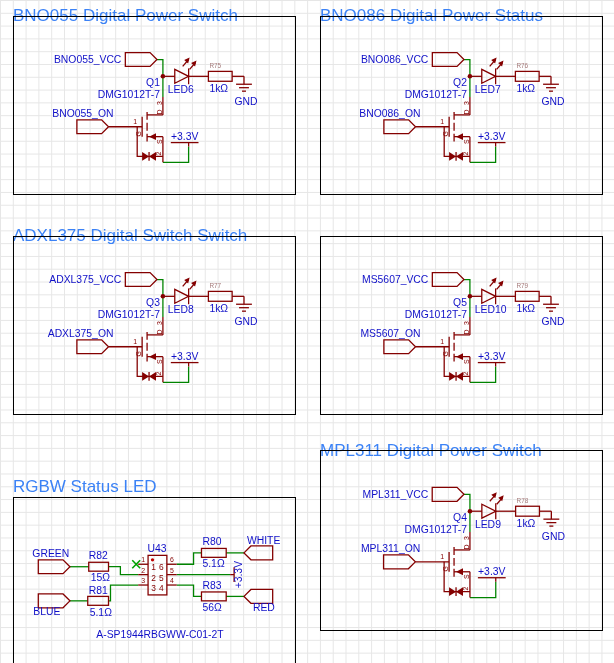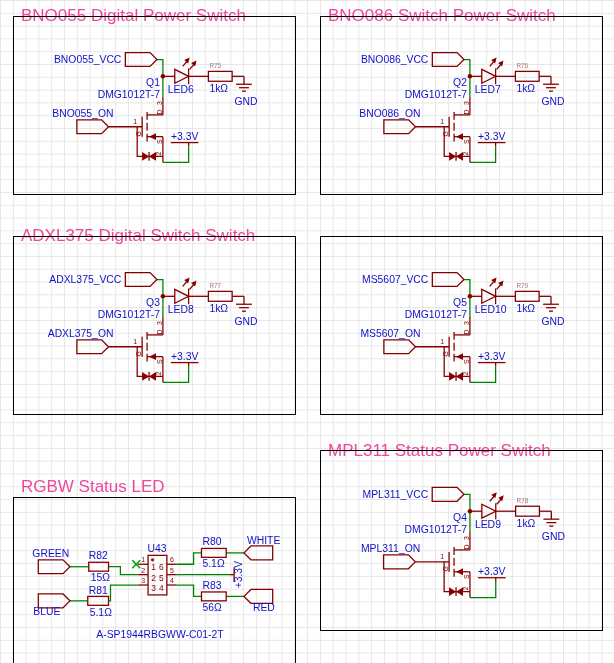--- a/index.html
+++ b/index.html
@@ -9,21 +9,21 @@
     background-image:
       linear-gradient(#e6e6e6 1px, transparent 1px),
       linear-gradient(90deg, #e6e6e6 1px, transparent 1px);
     background-size:12.8px 12.8px;
     font-family:"Liberation Sans", sans-serif;
   }
   #canvas{position:relative;width:614px;height:663px;}
   .panel{position:absolute;width:307px;height:220px;}
   .panel-title{
     position:absolute;left:13px;top:6px;
-    font-size:17px;color:#ec4899;white-space:nowrap;letter-spacing:0px;padding-left:8px;
+    font-size:17px;color:#3b82f6;white-space:nowrap;letter-spacing:0px;
   }
   .panel-box{
     position:absolute;left:13px;top:16px;width:283px;height:179px;
     border:1.5px solid #000;box-sizing:border-box;
   }
   .schem{position:absolute;left:0;top:0;width:100%;height:100%;}
 
   
   .sym{stroke:#840000;fill:none;stroke-width:1.3;}
   .symf{fill:#840000;stroke:none;}
@@ -235,21 +235,21 @@
           <text class="pin mid" transform="rotate(-90 149 96)" x="149" y="96">D</text>
           <text class="pin mid" transform="rotate(-90 128 118)" x="128" y="118">G</text>
           <text class="pin mid" transform="rotate(-90 149 126)" x="149" y="126">S</text>
           <text class="pin mid" transform="rotate(-90 148 138)" x="148" y="138">2</text>
         </g>
       </svg>
     </div>
   </section>
 
   <section class="panel" style="left: 307px; top: 0px;">
-    <div class="panel-title">BNO086 Switch Power Switch</div>
+    <div class="panel-title">BNO086 Digital Power Status</div>
     <div class="panel-box">
       <svg class="schem" viewBox="0 0 283 179">
 
         <g>
           <polyline class="wire" points="144,43 150,43 150,81"></polyline>
         </g>
         <g>
           <polyline class="wire" points="150,147 176,147 176,131"></polyline>
         </g>
 
@@ -510,21 +510,21 @@
           <text class="pin mid" transform="rotate(-90 149 96)" x="149" y="96">D</text>
           <text class="pin mid" transform="rotate(-90 128 118)" x="128" y="118">G</text>
           <text class="pin mid" transform="rotate(-90 149 126)" x="149" y="126">S</text>
           <text class="pin mid" transform="rotate(-90 148 138)" x="148" y="138">2</text>
         </g>
       </svg>
     </div>
   </section>
 
   <section class="panel" style="left: 307px; top: 440px; height: 223px;">
-    <div class="panel-title" style="top: 1px;">MPL311 Status Power Switch</div>
+    <div class="panel-title" style="top: 1px;">MPL311 Digital Power Switch</div>
     <div class="panel-box" style="top: 10px; height: 181px;">
       <svg class="schem" viewBox="0 0 283 179">
 
         <g>
           <polyline class="wire" points="144,43 150,43 150,81"></polyline>
         </g>
         <g>
           <polyline class="wire" points="150,147 176,147 176,131"></polyline>
         </g>
 

